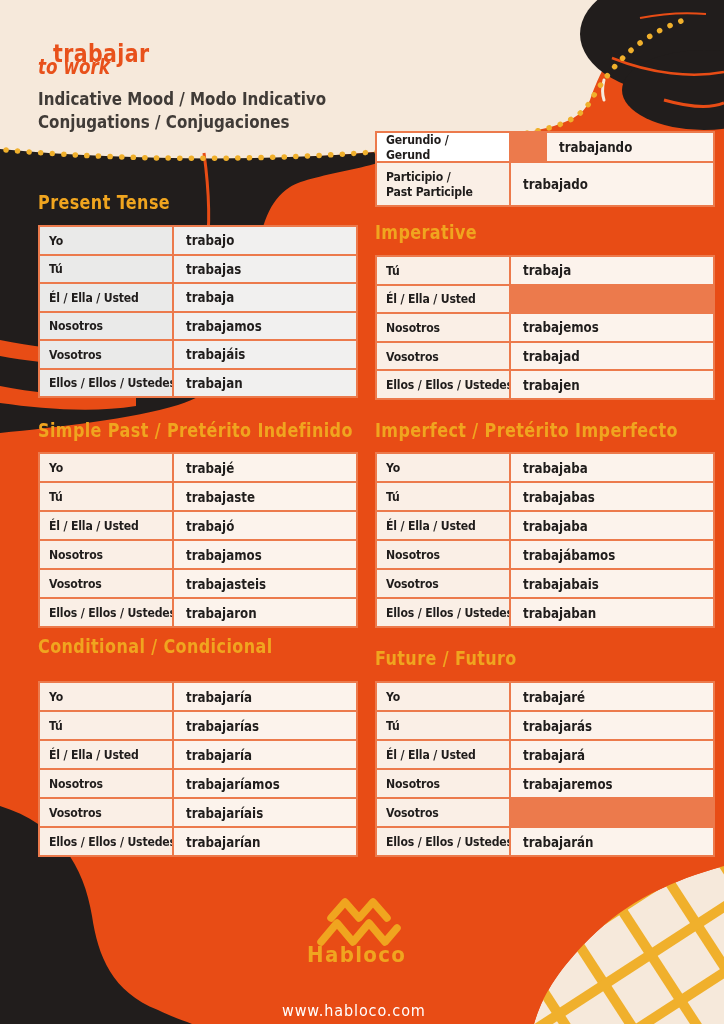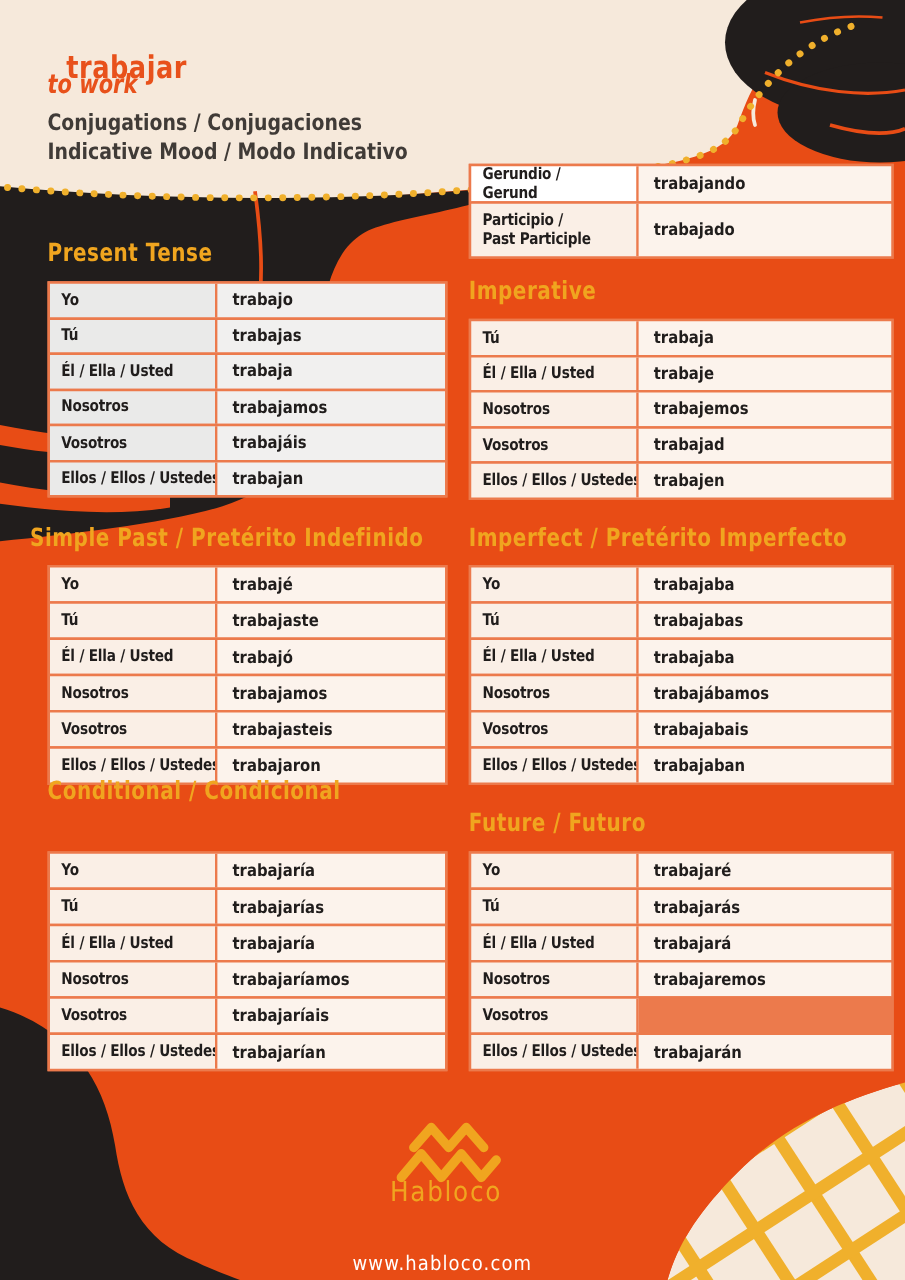--- a/index.html
+++ b/index.html
@@ -42,27 +42,27 @@
   .trow + .trow{border-top:2px solid var(--table_border);}
   .tcell{box-sizing:border-box;display:flex;align-items:center;overflow:hidden;}
   .tlabel{width:134px;flex:0 0 134px;border-right:2px solid var(--table_border);padding-left:9px;background:var(--cell_label_cream);}
   .tvalue{flex:1;padding-left:12px;background:var(--cell_value_cream);}
   .tlabel .cx{font-weight:bold;font-size:13px;letter-spacing:-.2px;color:var(--ink);transform:scaleX(.84);}
   .tvalue .cx{font-weight:bold;font-size:13.5px;color:var(--ink);transform:scaleX(.88);}
 
   .theme-gray .tlabel{background:var(--cell_label_gray);}
   .theme-gray .tvalue{background:var(--cell_value_gray);text-align:center;}
 
-  .forms .trow:nth-child(1){flex:0 0 28px;}
+  .forms .trow:nth-child(1){flex:0 0 28px;gap:36px;}
   .forms .trow:nth-child(2){flex:0 0 42px;}
   .forms .trow:first-child .tlabel{background:#FFFFFF;}
   .forms .tlabel .cx{white-space:pre-line;line-height:15px;}
 
   .footer-logo{position:absolute;left:317px;top:896px;}
-  .brand{position:absolute;left:0;top:942px;width:724px;text-align:center;font-size:22px;font-weight:normal;color:var(--accent_yellow);letter-spacing:1.5px;}
+  .brand{position:absolute;left:0;top:942px;width:724px;text-align:center;font-size:22px;font-weight:bold;color:var(--accent_yellow);letter-spacing:1.5px;}
   .site{position:absolute;left:0;top:1001px;width:724px;text-align:center;font-size:16px;color:#FFFFFF;letter-spacing:1px;}
   .brand .cx,.site .cx{transform:scaleX(.9);}
 </style>
 </head>
 <body>
 
 <div class="page">
 
   <svg class="bg" width="724" height="1024" viewBox="0 0 724 1024">
     <rect width="724" height="1024" fill="#E84C15"></rect>
@@ -103,22 +103,22 @@
         <line x1="440" y1="1075" x2="940" y2="1075"></line>
     </g>
     <path d="M200,600 H724 V866 C672,880 626,902 590,938 C558,970 542,996 534,1024 H200 Z" fill="#E84C15"></path>
   </svg>
 
   <div class="content">
 
     <h1 class="verb-title"><span class="cx">trabajar</span></h1>
     <div class="translation"><span class="cx">to work</span></div>
     <div class="subtitle">
+      <div><span class="cx">Indicative Mood / Modo Indicativo</span></div>
       <div><span class="cx">Conjugations / Conjugaciones</span></div>
-      <div><span class="cx">Indicative Mood / Modo Indicativo</span></div>
     </div>
 
     <div class="ctable forms" style="left:375px;top:131px;width:340px;">
         <div class="trow">
           <div class="tcell tlabel">
             <span class="cx">Gerundio / Gerund</span>
           </div>
           <div class="tcell tvalue">
             <span class="cx">trabajando</span>
           </div>
@@ -193,23 +193,20 @@
             <span class="cx">Tú</span>
           </div>
           <div class="tcell tvalue">
             <span class="cx">trabaja</span>
           </div>
         </div>
         <div class="trow">
           <div class="tcell tlabel">
             <span class="cx">Él / Ella / Usted</span>
           </div>
-          <div class="tcell tvalue">
-            <span class="cx">trabaje</span>
-          </div>
         </div>
         <div class="trow">
           <div class="tcell tlabel">
             <span class="cx">Nosotros</span>
           </div>
           <div class="tcell tvalue">
             <span class="cx">trabajemos</span>
           </div>
         </div>
         <div class="trow">
@@ -223,21 +220,21 @@
         <div class="trow">
           <div class="tcell tlabel">
             <span class="cx">Ellos / Ellos / Ustedes</span>
           </div>
           <div class="tcell tvalue">
             <span class="cx">trabajen</span>
           </div>
         </div>
       </div>
 
-    <h2 class="sec-title" style="left:24px;top:418px;text-decoration:underline;"><span class="cx">Simple Past / Pretérito Indefinido</span></h2>
+    <h2 class="sec-title" style="left:38px;top:418px;text-decoration:underline;"><span class="cx">Simple Past / Pretérito Indefinido</span></h2>
     <div class="ctable" style="left:38px;top:452px;width:320px;height:176px;">
         <div class="trow">
           <div class="tcell tlabel">
             <span class="cx">Yo</span>
           </div>
           <div class="tcell tvalue">
             <span class="cx">trabajé</span>
           </div>
         </div>
         <div class="trow">
@@ -327,21 +324,21 @@
         <div class="trow">
           <div class="tcell tlabel">
             <span class="cx">Ellos / Ellos / Ustedes</span>
           </div>
           <div class="tcell tvalue">
             <span class="cx">trabajaban</span>
           </div>
         </div>
       </div>
 
-    <h2 class="sec-title" style="left:38px;top:620px;"><span class="cx">Conditional / Condicional</span></h2>
+    <h2 class="sec-title" style="left:38px;top:634px;"><span class="cx">Conditional / Condicional</span></h2>
     <div class="ctable" style="left:38px;top:681px;width:320px;height:176px;">
         <div class="trow">
           <div class="tcell tlabel">
             <span class="cx">Yo</span>
           </div>
           <div class="tcell tvalue">
             <span class="cx">trabajaría</span>
           </div>
         </div>
         <div class="trow">

